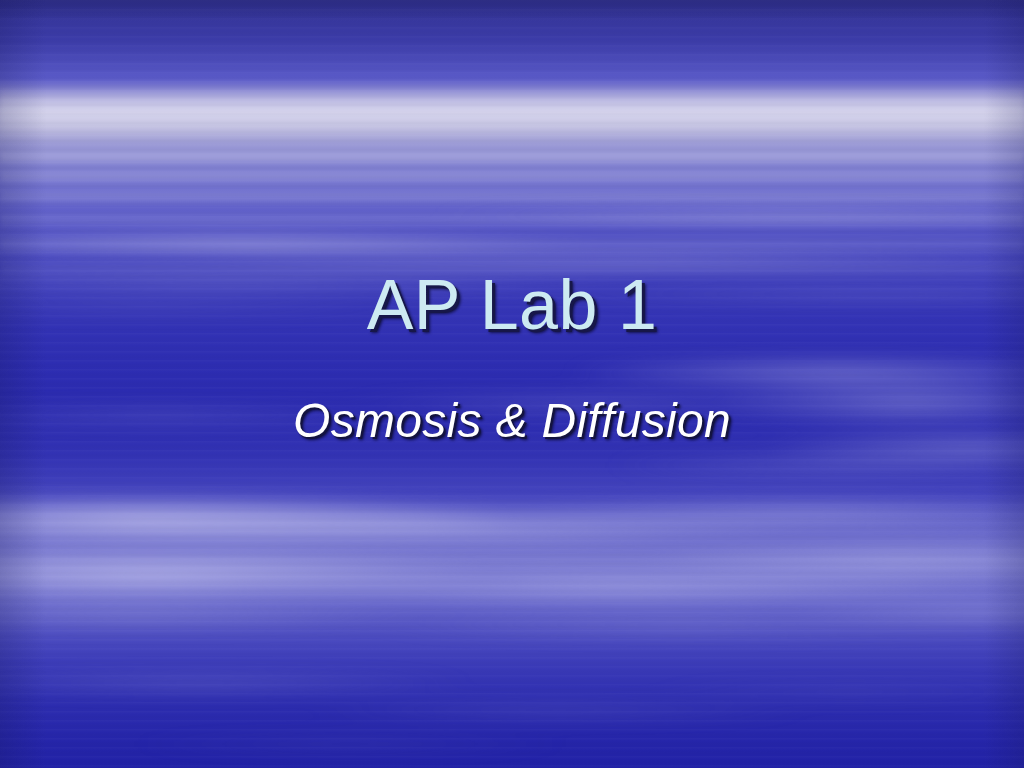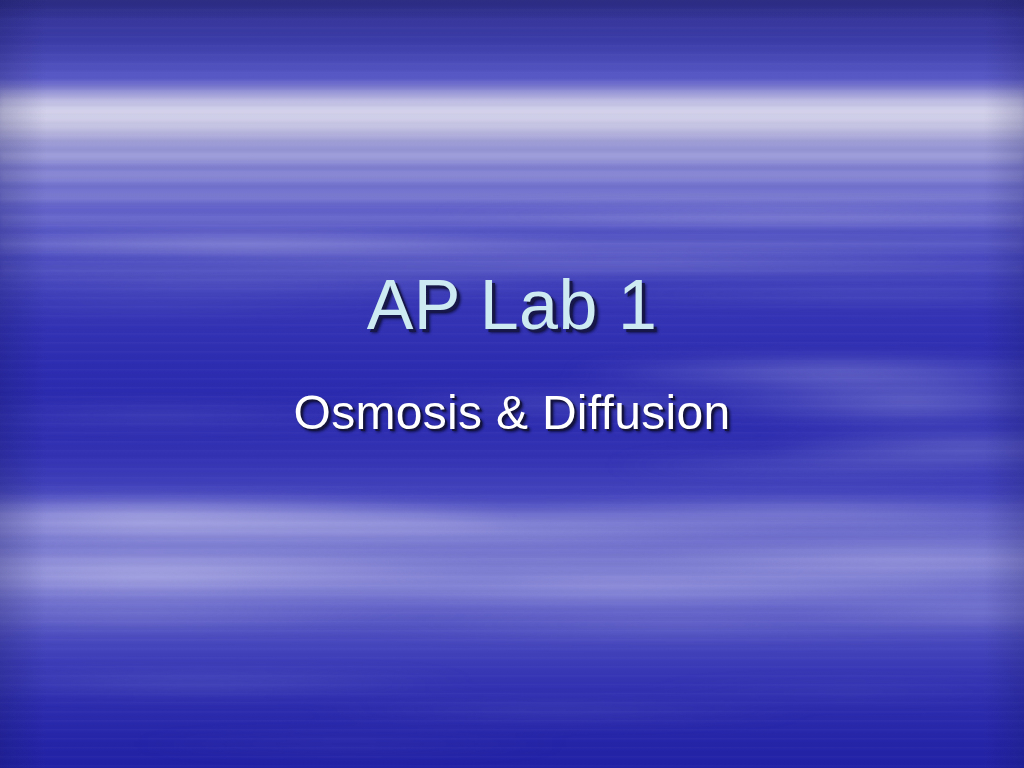--- a/index.html
+++ b/index.html
@@ -149,30 +149,31 @@
     line-height: 74px;
     font-weight: normal;
     letter-spacing: 0.5px;
     color: #cdeaf2;
     text-shadow:
        3px 3px 0 #171749,
        4px 4px 3px rgba(10,10,45,0.75);
   }
 
   #slide-subtitle {
-    margin: 0;
+    margin: 8px;
     padding-top: 45px;
     font-size: 48px;
     line-height: 52px;
     font-weight: normal;
     letter-spacing: 0.3px;
     color: #ffffff;
     text-shadow:
        2px 2px 0 #14143f,
        3px 3px 3px rgba(8,8,40,0.80);
+    font-style: italic;
   }
 </style>
 </head>
 <body>
 
 <div id="slide">
 
   <div class="bg-layer" id="bg-base"></div>
   <div class="bg-layer" id="bg-streaks-upper"></div>
 

